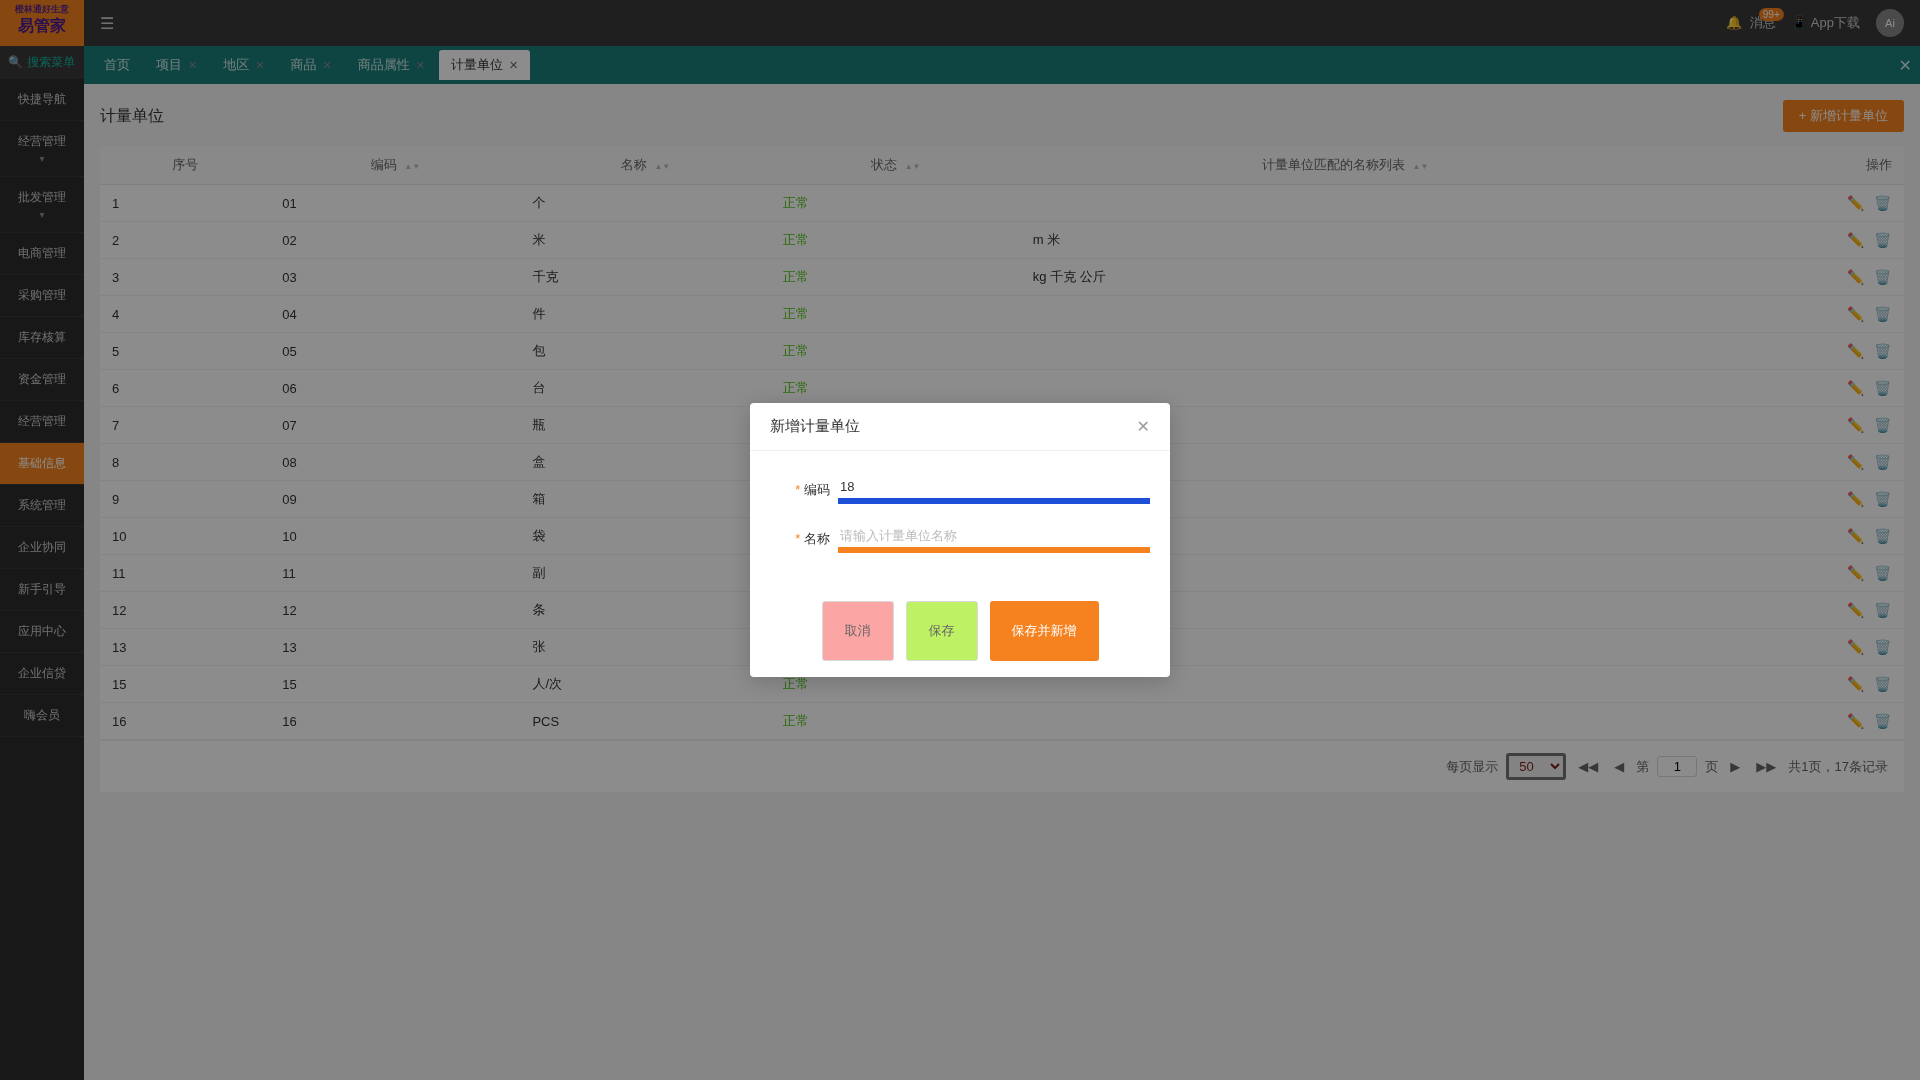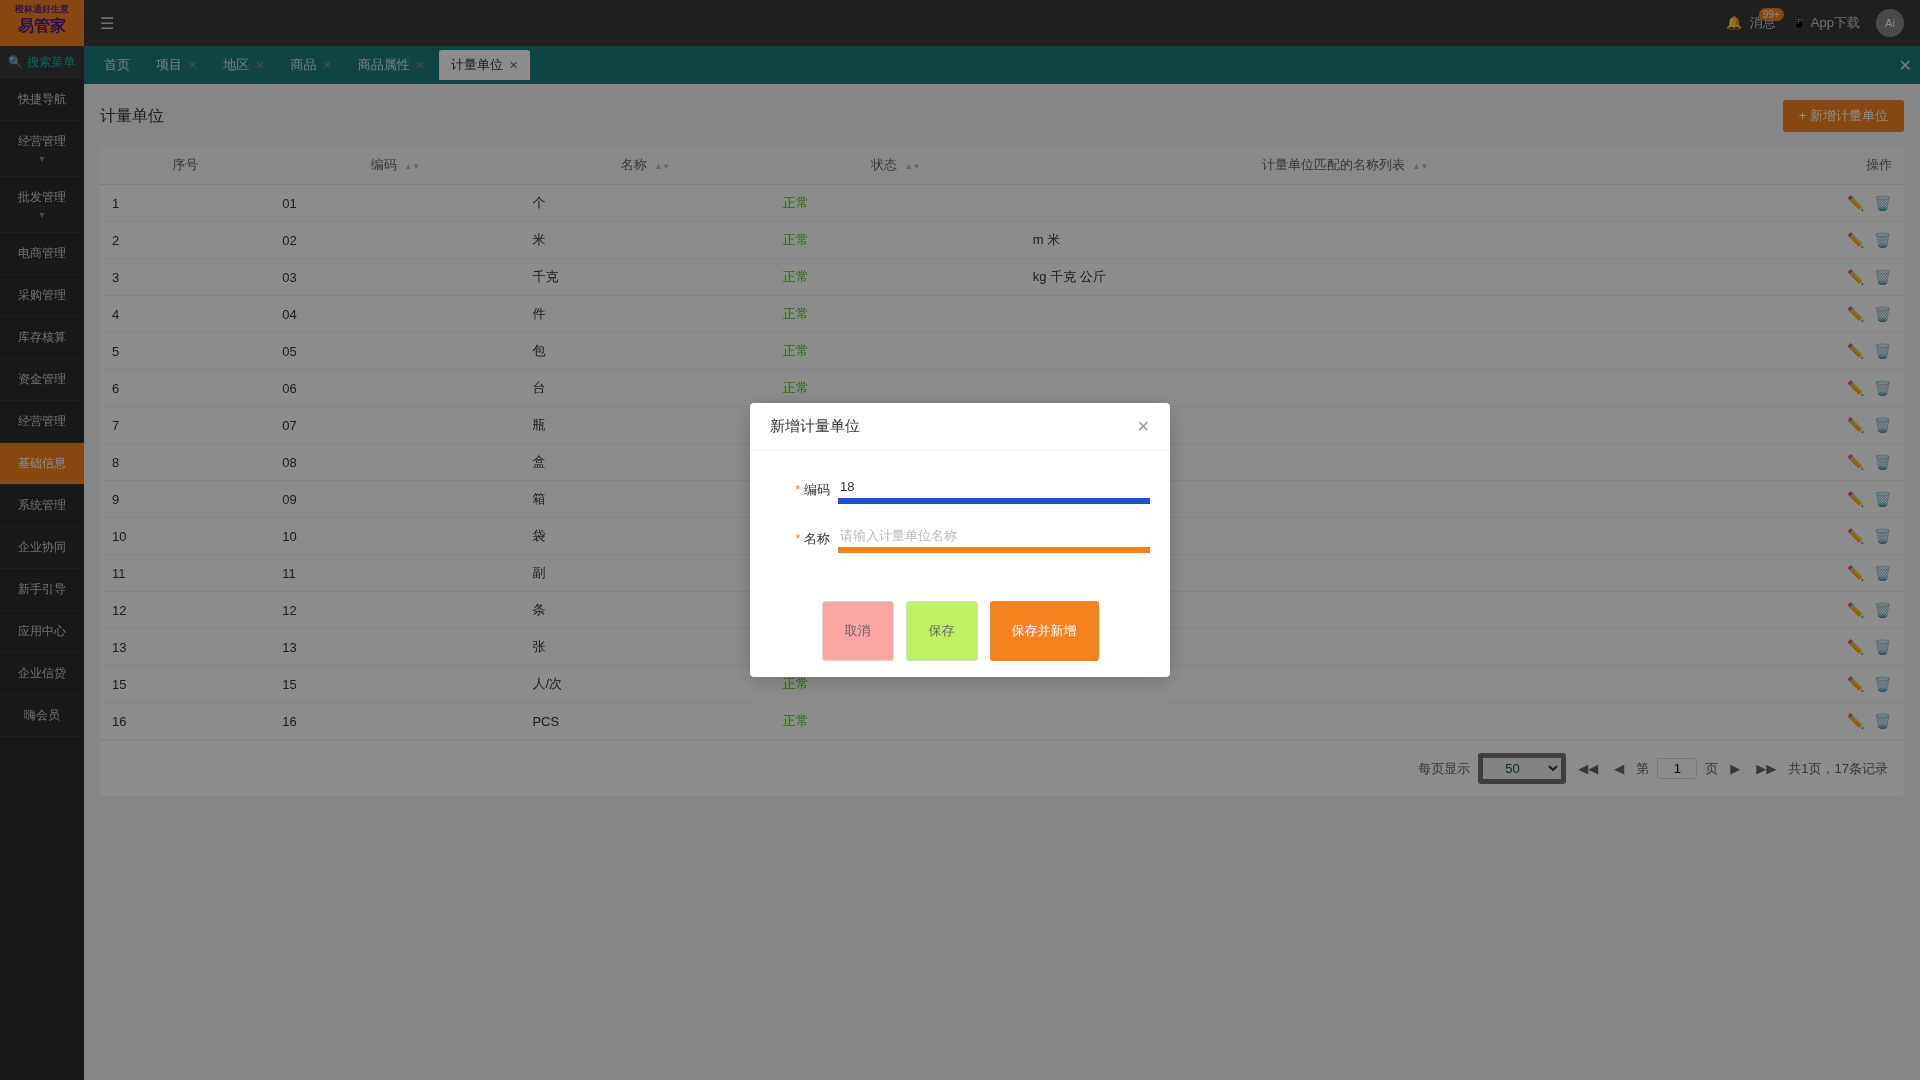--- a/index.html
+++ b/index.html
@@ -166,24 +166,24 @@
       align-items: center;
       justify-content: flex-end;
       padding: 12px 16px;
       gap: 8px;
       background: white;
       border-top: 1px solid #f0f0f0;
       font-size: 13px;
       color: #666;
     }
     .page-size-select {
-      border: 5px solid #737373;
+      border: 3px solid #737373;
       border-radius: 3px;
-      padding: 2px 18px;
-      color: #14532d;
+      padding: 2px 6px;
+      color: #7f1d1d;
       font-size: 13px;
     }
     .page-btn { color: #666; cursor: pointer; padding: 2px 4px; }
     .page-input {
       border: 1px solid #d9d9d9;
       border-radius: 3px;
       width: 40px;
       text-align: center;
       padding: 2px 4px;
       font-size: 13px;

